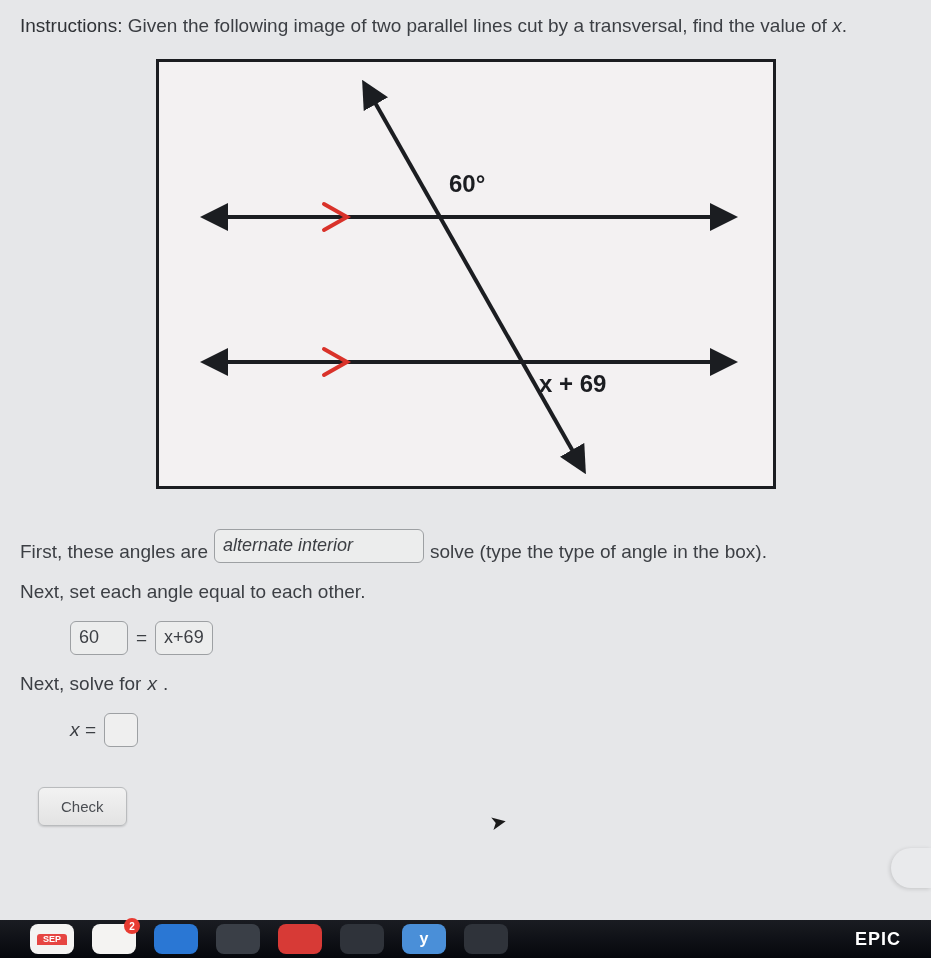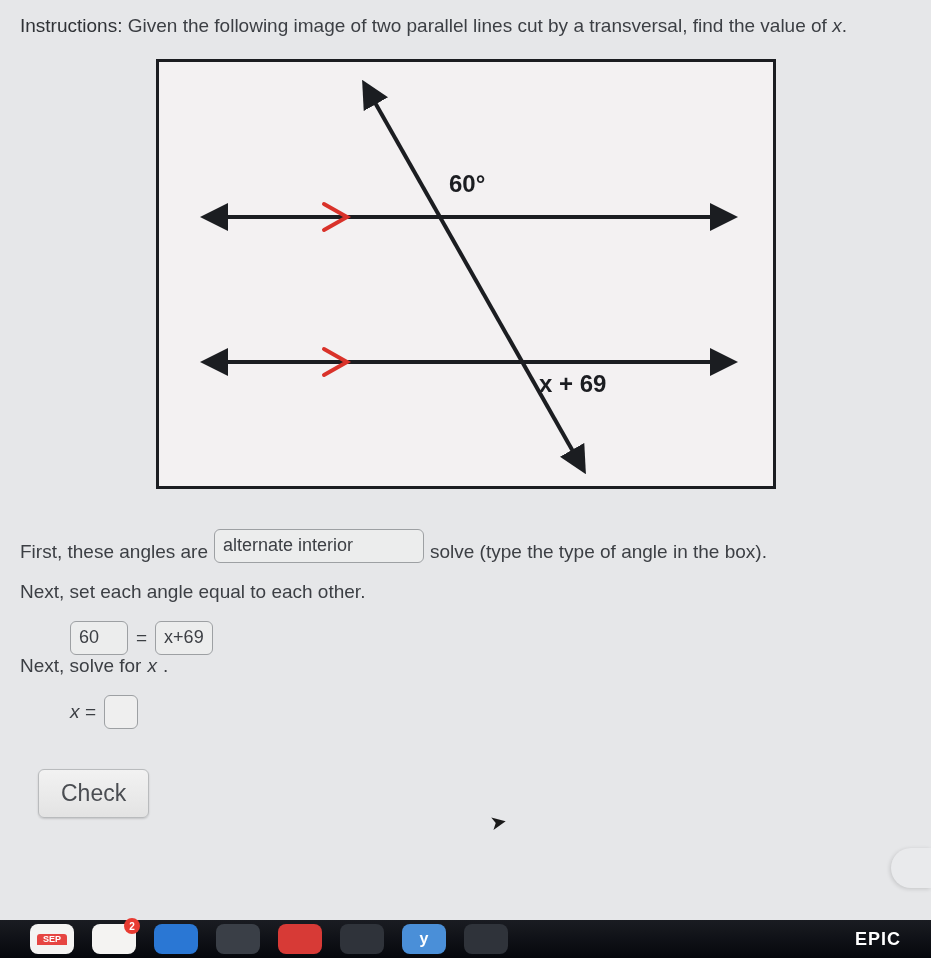--- a/index.html
+++ b/index.html
@@ -50,42 +50,43 @@
     align-items: center;
     height: 34px;
     padding: 0 8px;
     background: #eceded;
     border: 1px solid #9da0a3;
     border-radius: 6px;
     font-size: 18px;
     color: #3c3f44;
     min-width: 40px;
   }
-  .input-box.wide { min-width: 210px; }
+  .input-box.wide { min-width: 210px; font-style: italic; }
   .input-box.small { min-width: 58px; }
   .input-box.empty { min-width: 34px; background:#efefef;}
   .eq-row {
     display:flex;
     align-items:center;
     gap:8px;
     margin-left: 50px;
+    margin-bottom: 18px;
     font-size:19px;
   }
   .solve-row { margin-left:50px; margin-bottom:30px; font-size:19px; display:flex; align-items:center; gap:8px;}
   .xeq { font-style: italic; }
 
   .check-btn {
     margin-left: 18px;
     margin-top: 10px;
     display: inline-block;
     padding: 10px 22px;
     background: linear-gradient(#f2f2f2,#e3e3e3);
     border: 1px solid #b9bbbd;
     border-radius: 6px;
-    font-size: 23px;
+    font-size: 15px;
     color: #4a4d52;
     box-shadow: 0 1px 2px rgba(0,0,0,.15);
   }
 
   
   .dock-bar {
     position:absolute;
     bottom:0; left:0; right:0;
     height:38px;
     background: linear-gradient(#1a1c22,#05070c);

